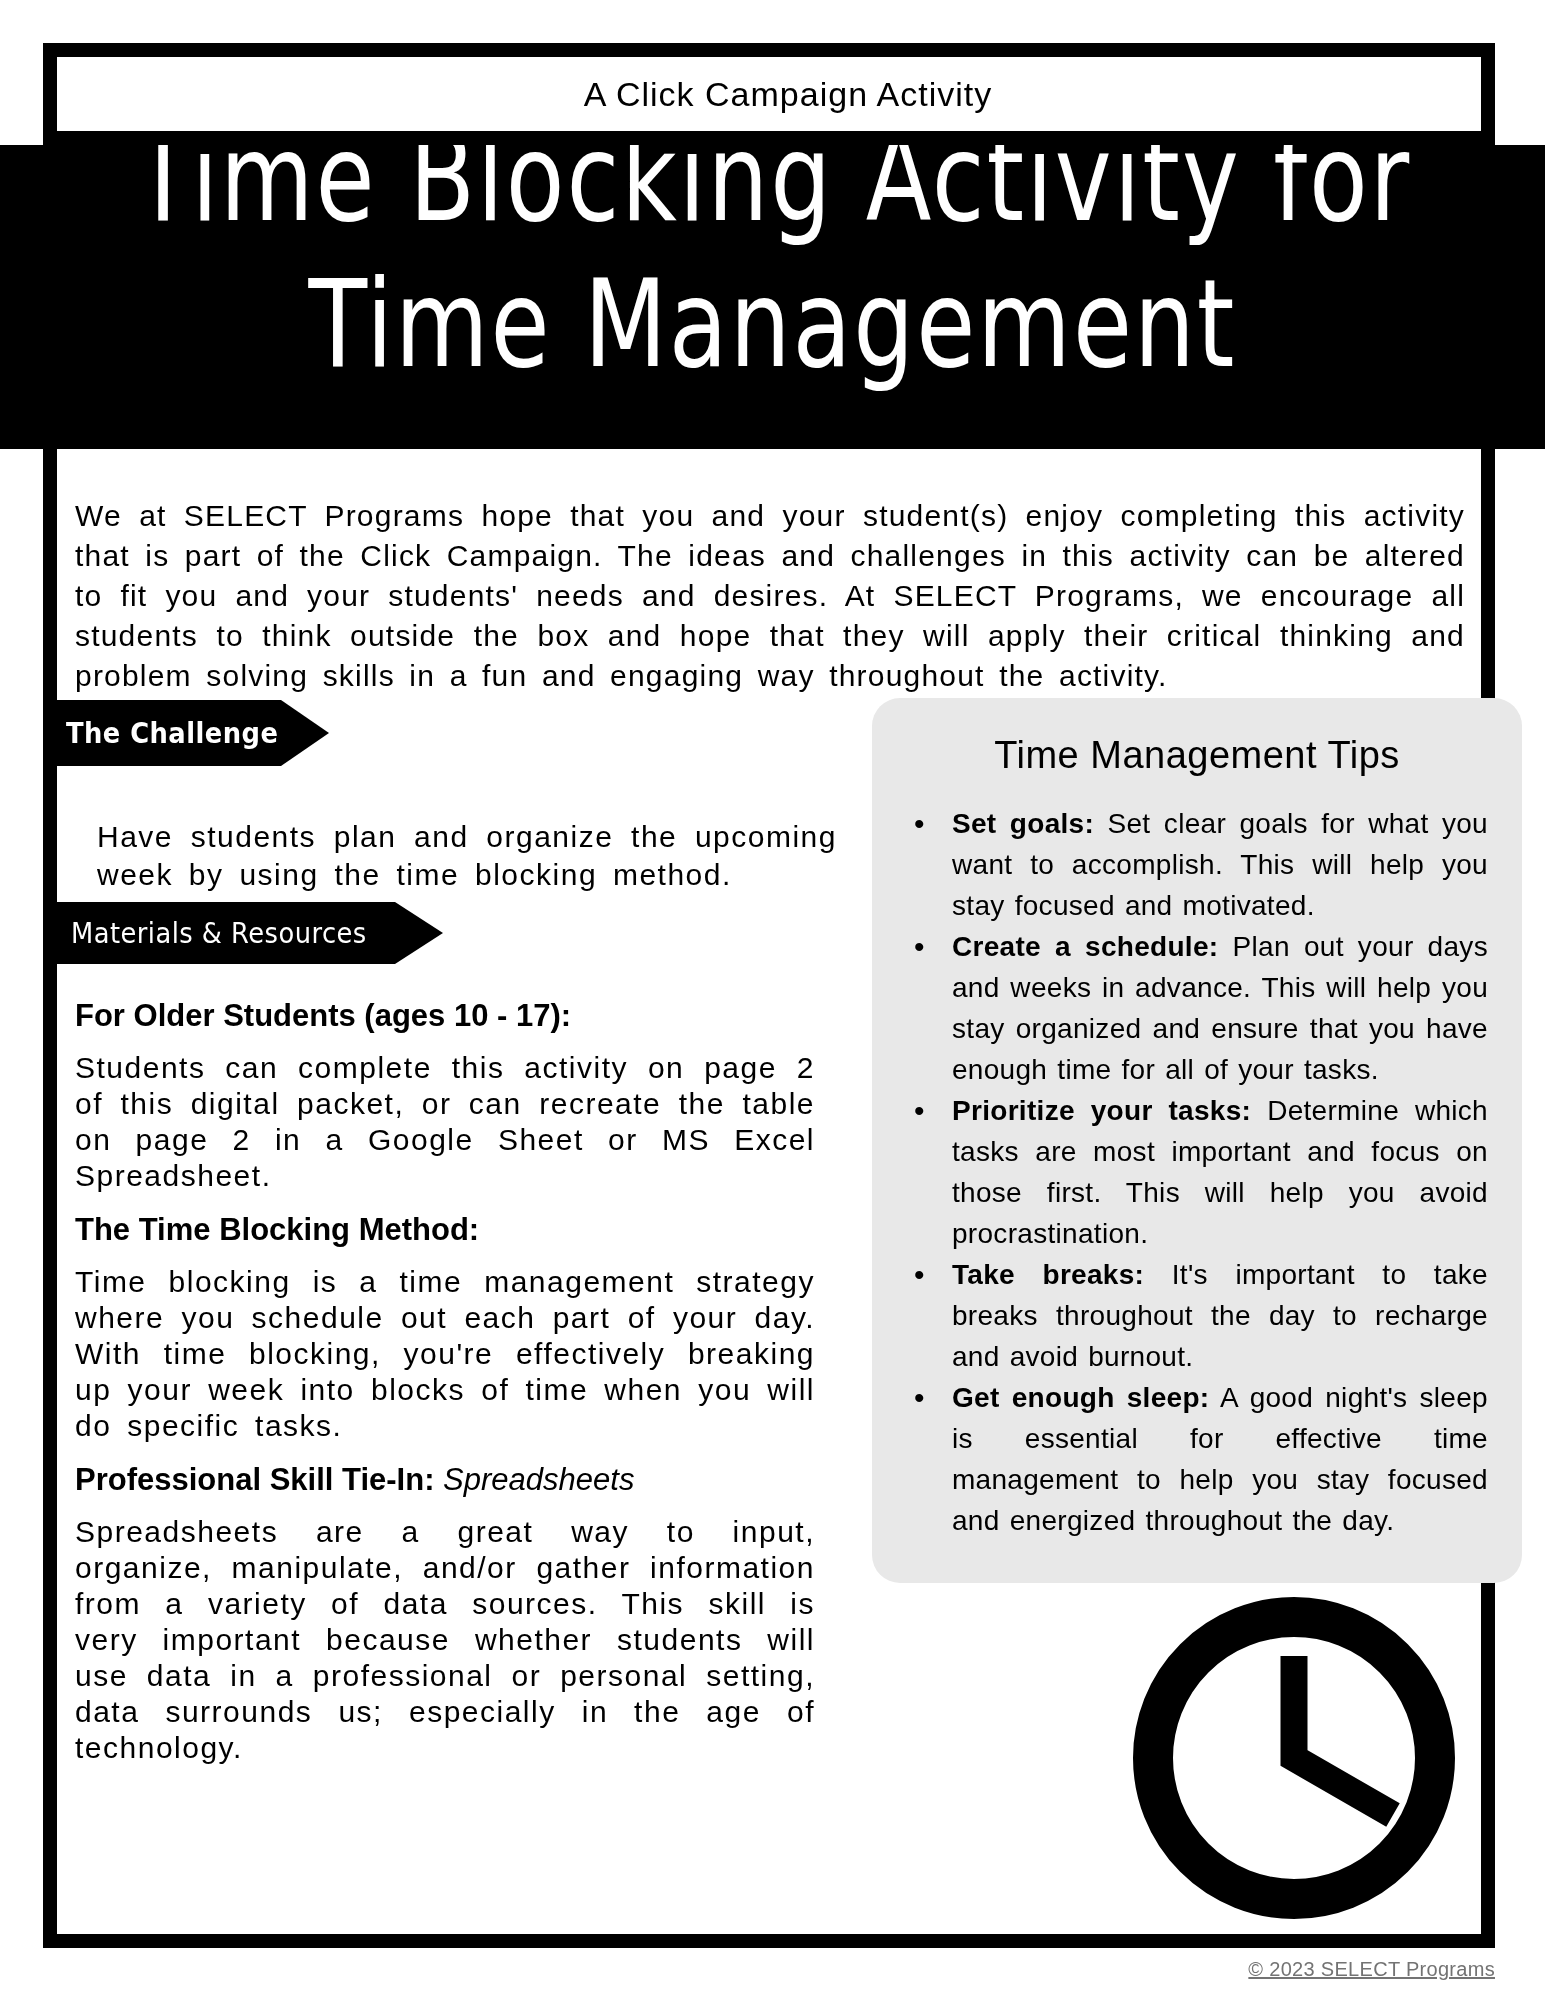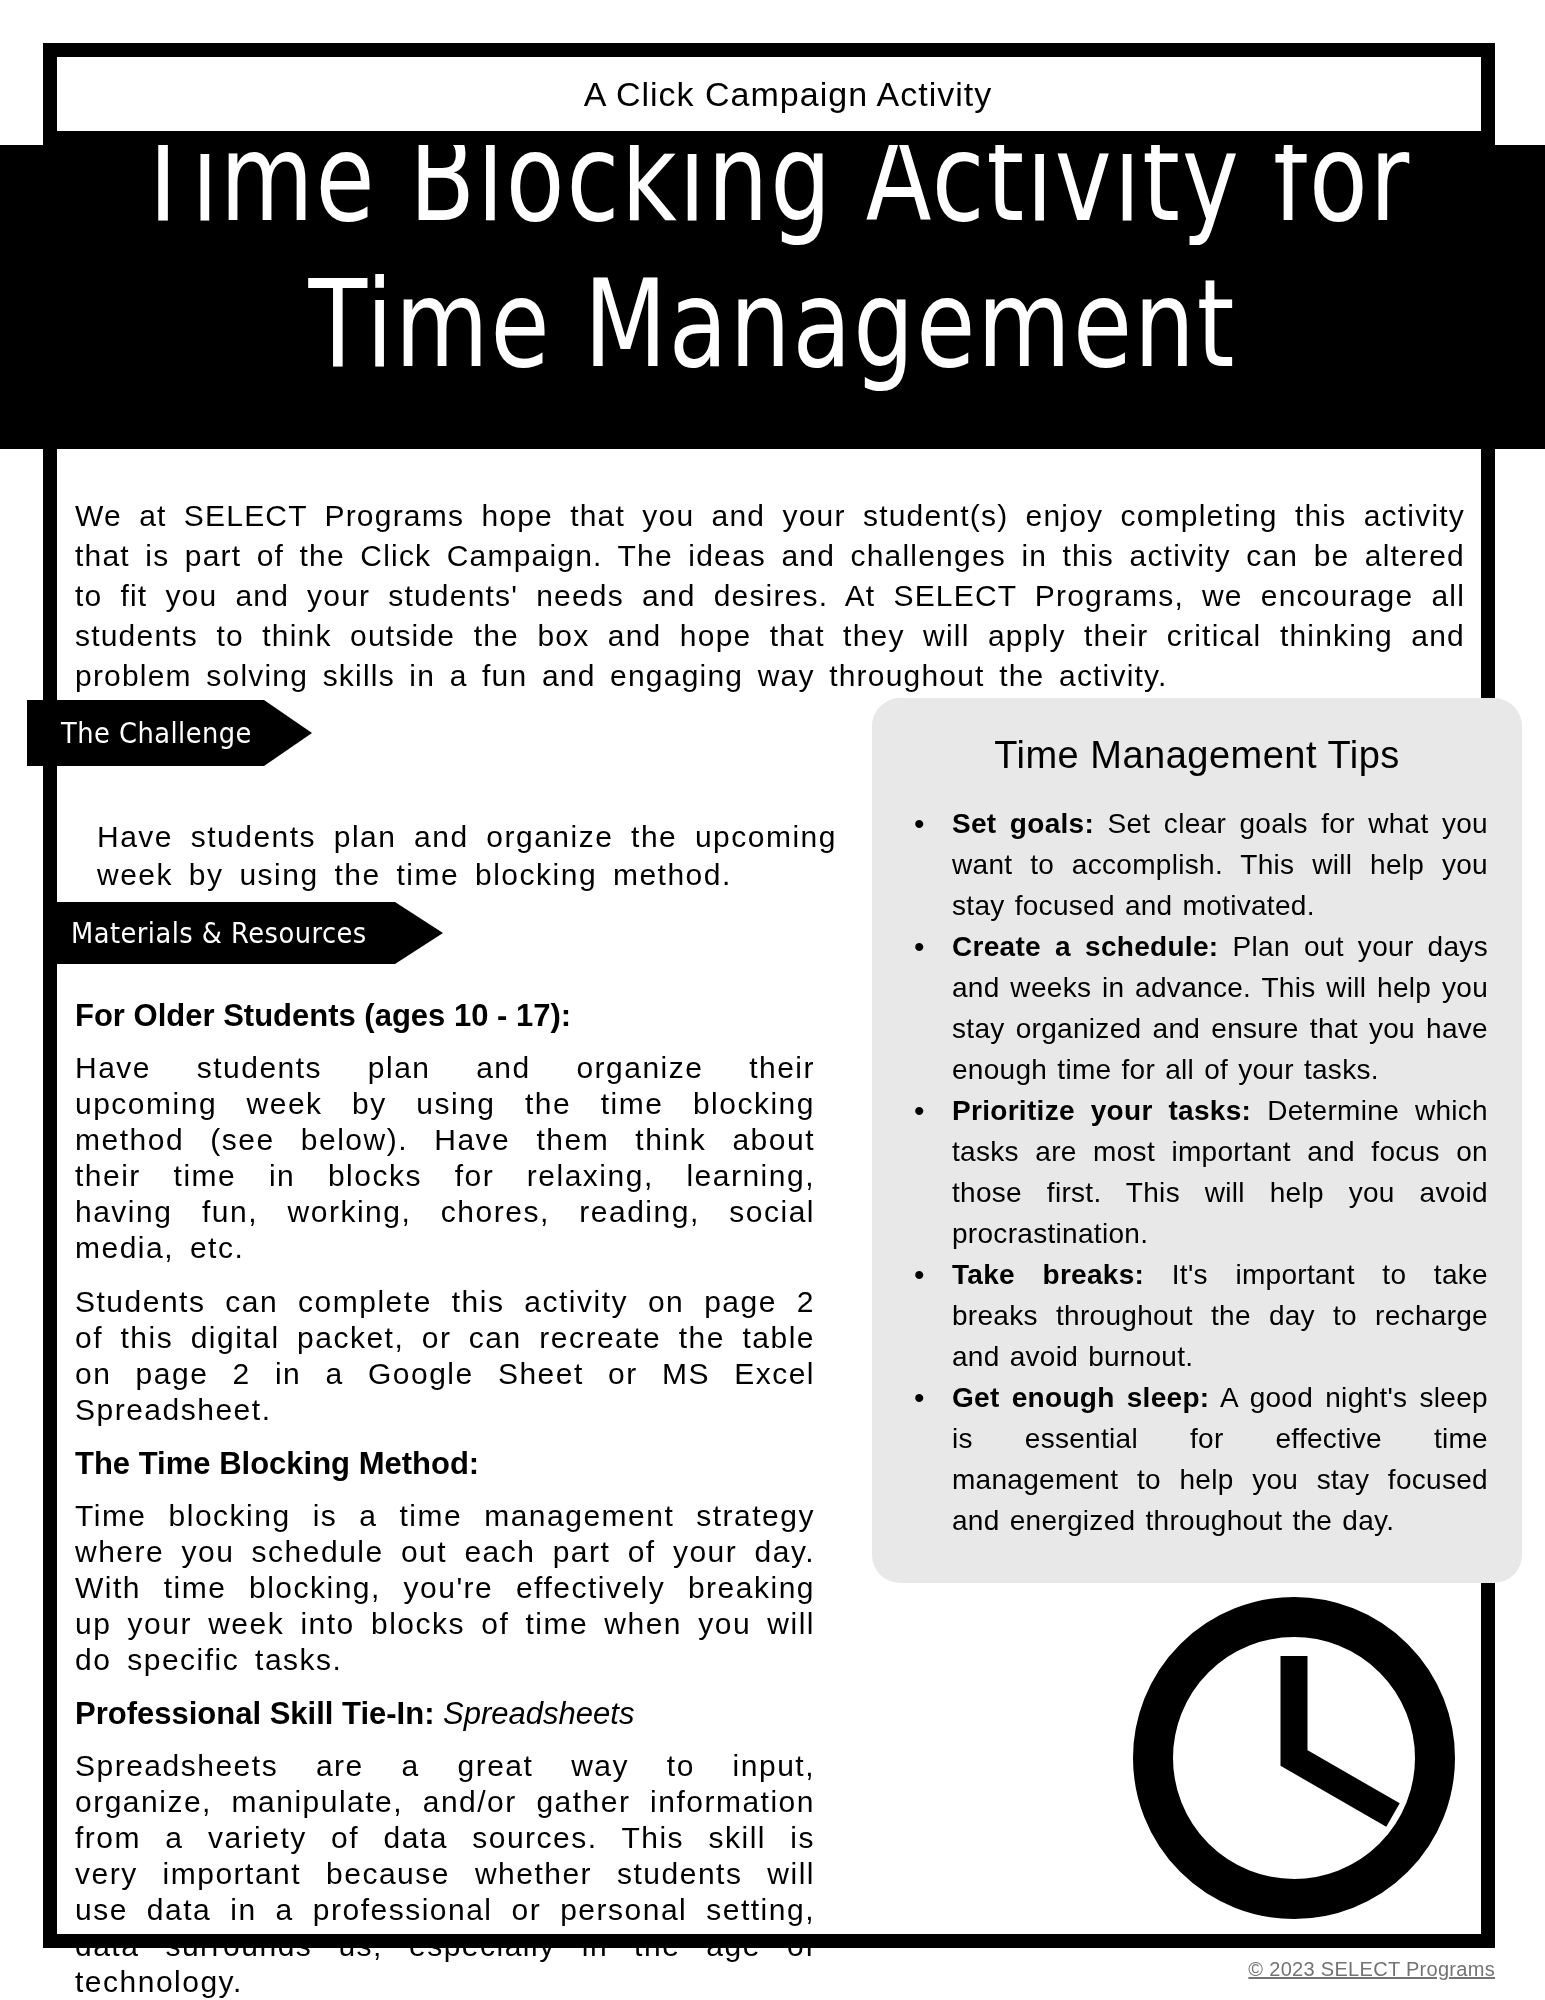--- a/index.html
+++ b/index.html
@@ -47,21 +47,21 @@
   .arrow-banner{
     position:absolute;background:#000;color:#fff;z-index:4;
     display:flex;align-items:center;
     font-family:"DejaVu Sans", sans-serif;
     clip-path:polygon(0 0, calc(100% - 48px) 0, 100% 50%, calc(100% - 48px) 100%, 0 100%);
   }
   .arrow-banner span{
     display:inline-block;transform:scaleX(0.92);transform-origin:left center;
     font-size:28px;letter-spacing:0.5px;white-space:nowrap;
   }
-  .banner-challenge{left:27px;top:700px;width:285px;height:66px;padding-left:34px;box-sizing:border-box;}
+  .banner-challenge{left:44px;top:700px;width:285px;height:66px;padding-left:22px;box-sizing:border-box;font-weight:bold;}
   .banner-materials{left:43px;top:902px;width:400px;height:62px;padding-left:28px;box-sizing:border-box;}
   
   .challenge-body{
     position:absolute;left:75px;top:788px;width:740px;
     font-size:30px;line-height:38px;text-align:justify;
     letter-spacing:1.5px;word-spacing:6px;margin-left:22px;
   }
   
   .col-left{
     position:absolute;left:75px;top:998px;width:740px;z-index:2;
@@ -125,21 +125,20 @@
 </div>
 
 <p class="challenge-body">Have students plan and organize the upcoming week by using the time blocking method.</p>
 
 <div class="arrow-banner banner-materials">
   <span>Materials &amp; Resources</span>
 </div>
 
 <div class="col-left">
   <h3>For Older Students (ages 10 - 17):</h3>
-  <p>Have students plan and organize their upcoming week by using the time blocking method (see below). Have them think about their time in blocks for relaxing, learning, having fun, working, chores, reading, social media, etc.</p>
   <p>Students can complete this activity on page 2 of this digital packet, or can recreate the table on page 2 in a Google Sheet or MS Excel Spreadsheet.</p>
   <h3>The Time Blocking Method:</h3>
   <p>Time blocking is a time management strategy where you schedule out each part of your day. With time blocking, you're effectively breaking up your week into blocks of time when you will do specific tasks.</p>
   <h3>
     <span>Professional Skill Tie-In:</span>
     <span class="it">Spreadsheets</span>
   </h3>
   <p>Spreadsheets are a great way to input, organize, manipulate, and/or gather information from a variety of data sources. This skill is very important because whether students will use data in a professional or personal setting, data surrounds us; especially in the age of technology.</p>
 </div>
 

